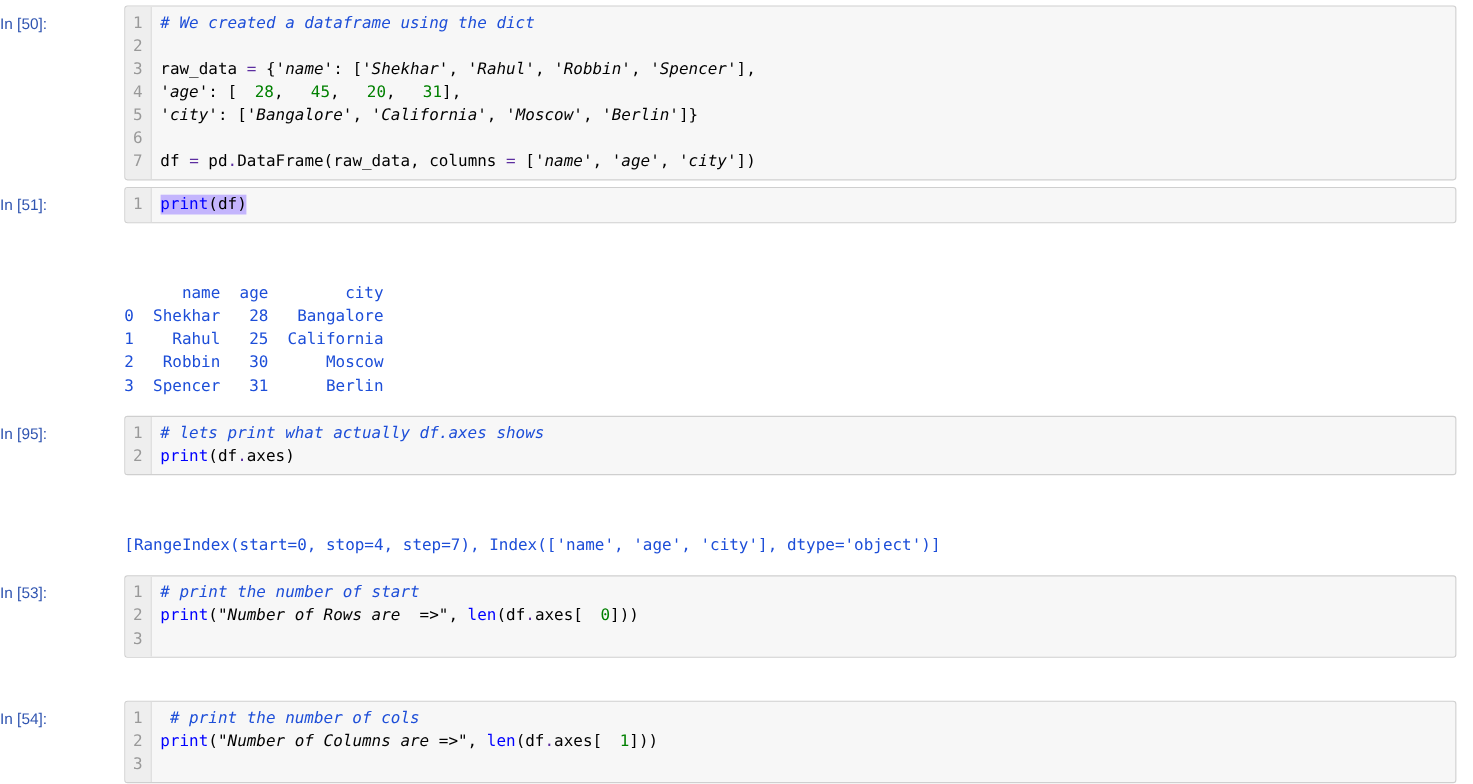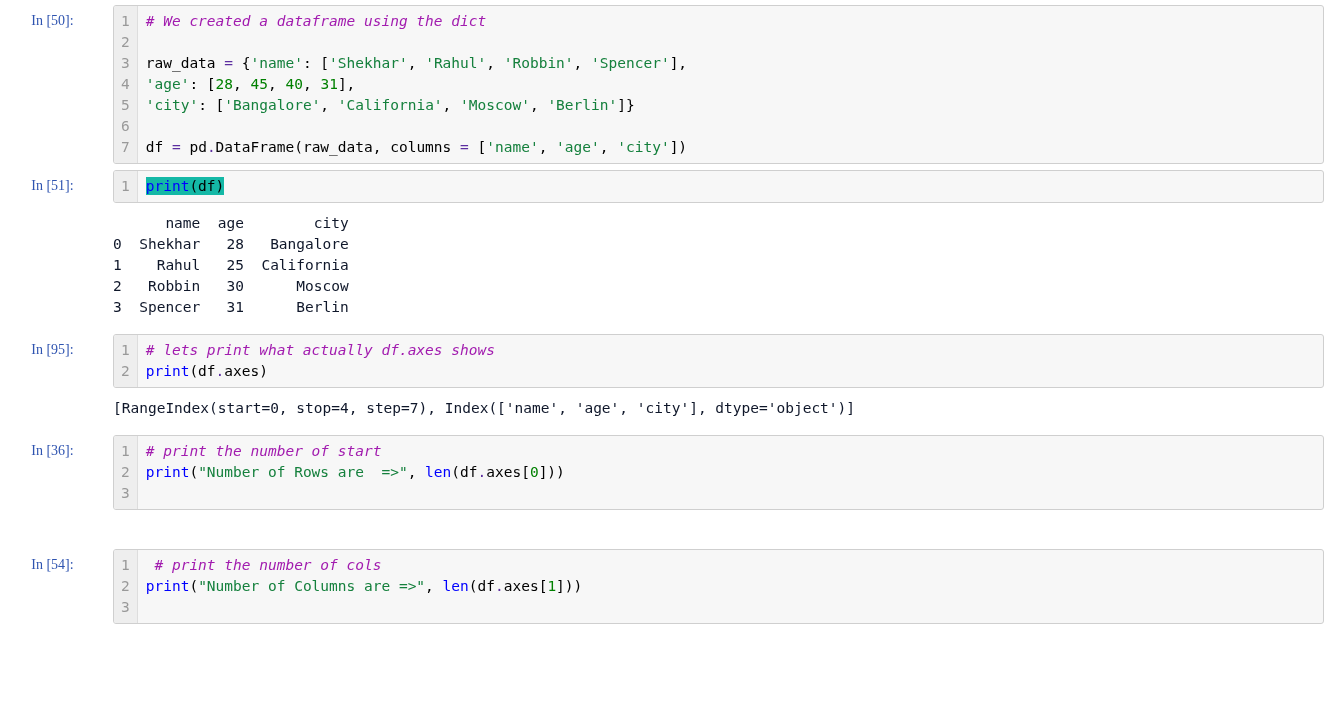--- a/index.html
+++ b/index.html
@@ -12,24 +12,24 @@
     color: #000;
   }
   .cell {
     display: flex;
     align-items: flex-start;
     margin-bottom: 6px;
   }
   .prompt {
     width: 105px;
     flex: 0 0 105px;
-    text-align: center;
+    text-align: left;
     padding: 6px 8px 0 0;
     color: #2f54b0;
-    font-family: Liberation Serif, serif;
+    font-family: Liberation Sans, sans-serif;
     font-size: 14px;
   }
   .prompt.blank { color: transparent; }
   .input-area {
     flex: 1;
     border: 1px solid #cfcfcf;
     background: #f7f7f7;
     border-radius: 3px;
     display: flex;
     overflow: hidden;
@@ -46,50 +46,51 @@
   }
   .gutter div { height: 21px; }
   .code {
     padding: 5px 8px;
     white-space: pre;
     flex: 1;
   }
   .output {
     white-space: pre;
     padding: 4px 0 10px 0;
-    color: #0f172a;
+    color: #1d4ed8;
+    margin-top: 44px;
   }
   
-  .cmt   { color: #a21caf; font-style: italic; }
-  .str   { color: #15803d; }
-  .num   { color: #008000; }
+  .cmt   { color: #1d4ed8; font-style: italic; }
+  .str   { color: #000000; font-style: italic; }
+  .num   { color: #008000; margin-left: 16px; }
   .fn    { color: #0000ff; }   
   .op    { color: #5c2ea0; }   
-  .hl    { background: #14b8a6; padding:1px 0; }
+  .hl    { background: #c4b5fd; padding:1px 0; }
 </style>
 </head>
 <body>
 
 <div id="notebook">
     <div class="cell">
       <div class="prompt">In [50]:</div>
       <div class="input-area">
         <div class="gutter">
           <div>1</div>
           <div>2</div>
           <div>3</div>
           <div>4</div>
           <div>5</div>
           <div>6</div>
           <div>7</div>
         </div>
         <div class="code"><span class="cmt"># We created a dataframe using the dict</span>
 
 raw_data <span class="op">=</span> {<span class="str">'name'</span>: [<span class="str">'Shekhar'</span>, <span class="str">'Rahul'</span>, <span class="str">'Robbin'</span>, <span class="str">'Spencer'</span>],
-<span class="str">'age'</span>: [<span class="num">28</span>, <span class="num">45</span>, <span class="num">40</span>, <span class="num">31</span>],
+<span class="str">'age'</span>: [<span class="num">28</span>, <span class="num">45</span>, <span class="num">20</span>, <span class="num">31</span>],
 <span class="str">'city'</span>: [<span class="str">'Bangalore'</span>, <span class="str">'California'</span>, <span class="str">'Moscow'</span>, <span class="str">'Berlin'</span>]}
 
 df <span class="op">=</span> pd<span class="op">.</span>DataFrame(raw_data, columns <span class="op">=</span> [<span class="str">'name'</span>, <span class="str">'age'</span>, <span class="str">'city'</span>])</div>
       </div>
     </div>
     <div class="cell">
       <div class="prompt">In [51]:</div>
       <div class="input-area">
         <div class="gutter">
           <div>1</div>
@@ -114,21 +115,21 @@
         </div>
         <div class="code"><span class="cmt"># lets print what actually df.axes shows</span>
 <span class="fn">print</span>(df<span class="op">.</span>axes)</div>
       </div>
     </div>
     <div class="cell">
       <div class="prompt blank">.</div>
       <div class="output">[RangeIndex(start=0, stop=4, step=7), Index(['name', 'age', 'city'], dtype='object')]</div>
     </div>
     <div class="cell">
-      <div class="prompt">In [36]:</div>
+      <div class="prompt">In [53]:</div>
       <div class="input-area">
         <div class="gutter">
           <div>1</div>
           <div>2</div>
           <div>3</div>
         </div>
         <div class="code"><span class="cmt"># print the number of start</span>
 <span class="fn">print</span>(<span class="str">"Number of Rows are  =&gt;"</span>, <span class="fn">len</span>(df<span class="op">.</span>axes[<span class="num">0</span>]))
 </div>
       </div>

